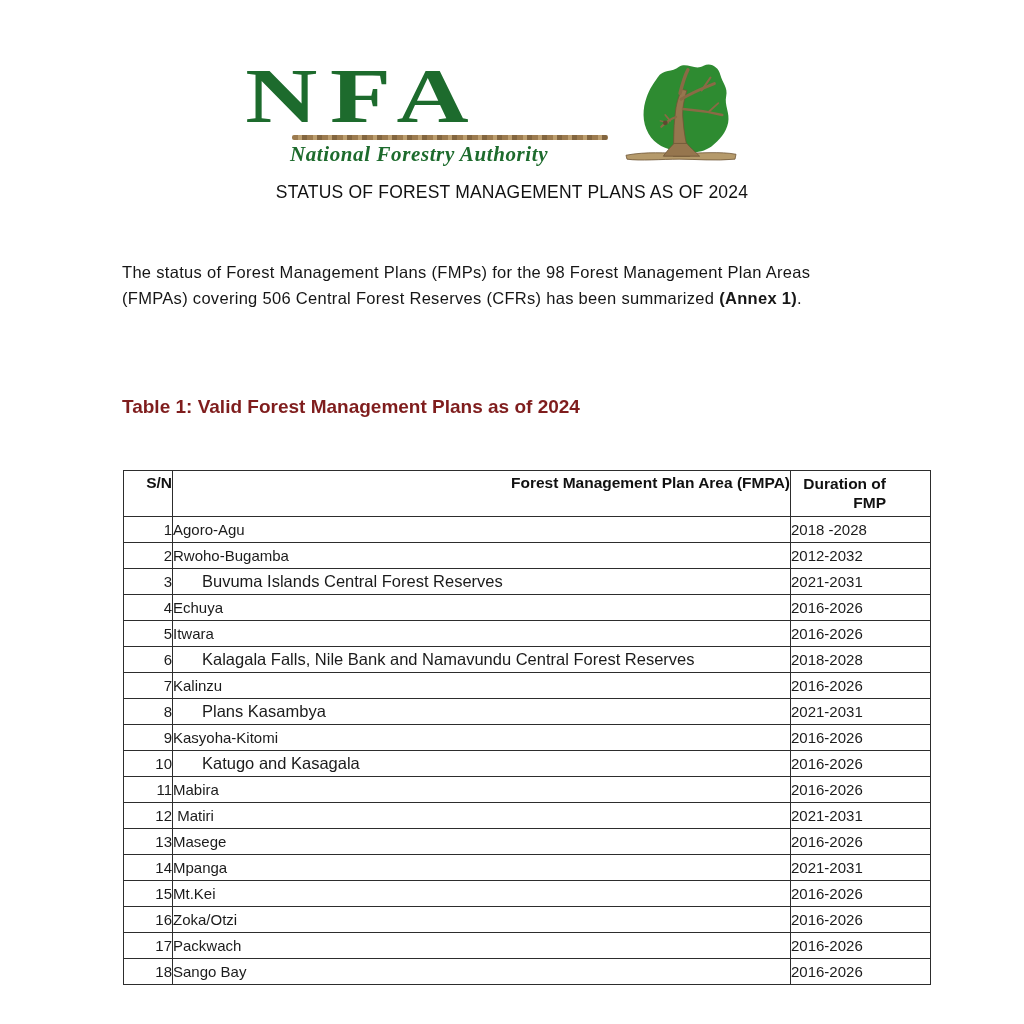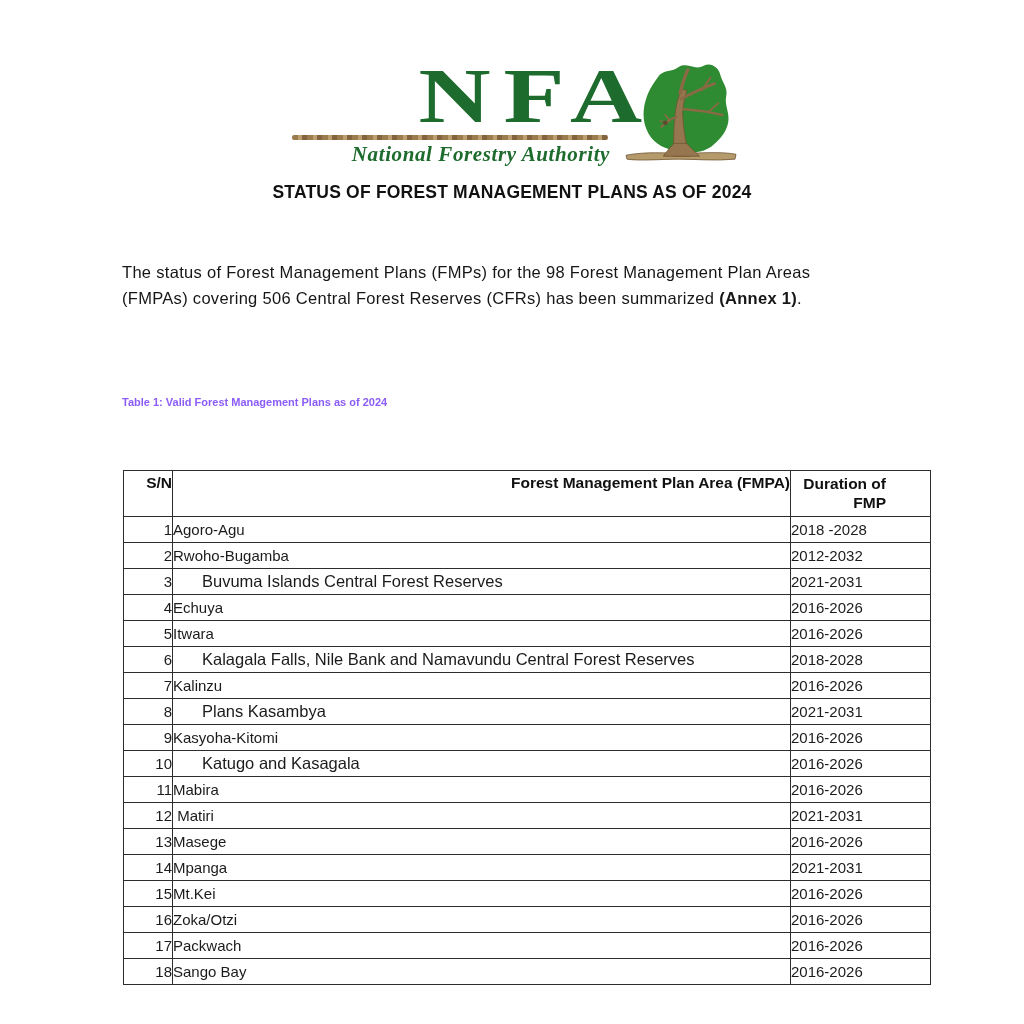--- a/index.html
+++ b/index.html
@@ -24,21 +24,21 @@
     position: absolute;
     left: 290px;
     top: 60px;
     width: 450px;
     height: 112px;
     display: flex;
     align-items: flex-start;
   }
   .logo-text {
     width: 320px;
-    text-align: right;
+    text-align: left;
   }
   .logo-acronym {
     font-family: "Liberation Serif", serif;
     font-weight: bold;
     font-size: 78px;
     line-height: 72px;
     color: #1d6b2d;
     letter-spacing: 10px;
     transform: scaleX(1.28);
     transform-origin: center;
@@ -70,21 +70,21 @@
 
   
   .doc-title {
     position: absolute;
     top: 182px;
     left: 0;
     width: 1024px;
     margin: 0;
     text-align: center;
     font-size: 17.5px;
-    font-weight: bold;
+    font-weight: normal;
     letter-spacing: 0.2px;
     color: #111;
   }
   .intro {
     position: absolute;
     left: 122px;
     top: 259px;
     width: 830px;
     margin: 0;
     font-size: 16.5px;
@@ -100,23 +100,23 @@
     font-style: italic;
     font-size: 16px;
     letter-spacing: 0.3px;
     color: #161616;
   }
   .table-caption {
     position: absolute;
     left: 122px;
     top: 396px;
     margin: 0;
-    font-size: 11px;
+    font-size: 19px;
     font-weight: bold;
-    color: #8b5cf6;
+    color: #7f1d1d;
   }
 
   
   table.fmp {
     position: absolute;
     left: 123px;
     top: 470px;
     width: 807px;
     border-collapse: collapse;
     table-layout: fixed;

